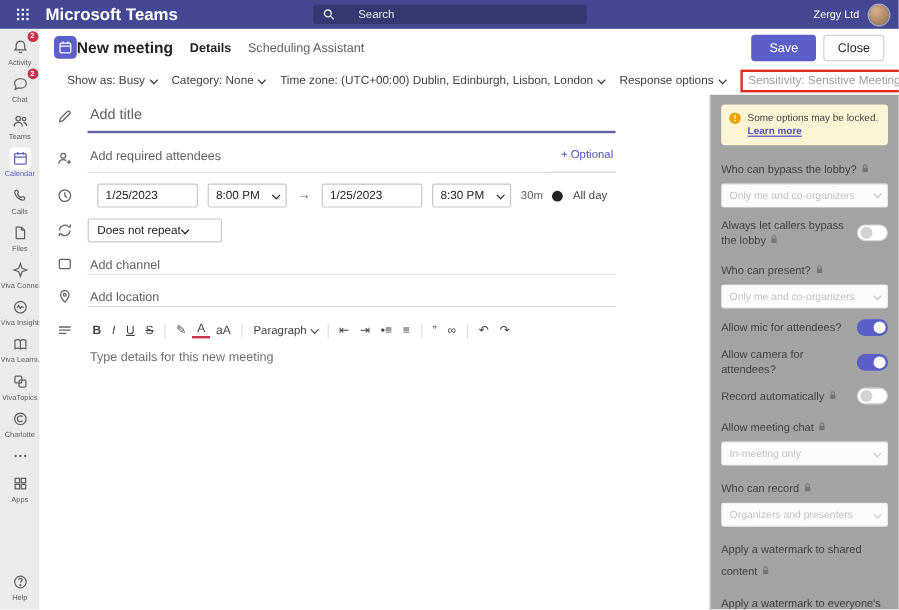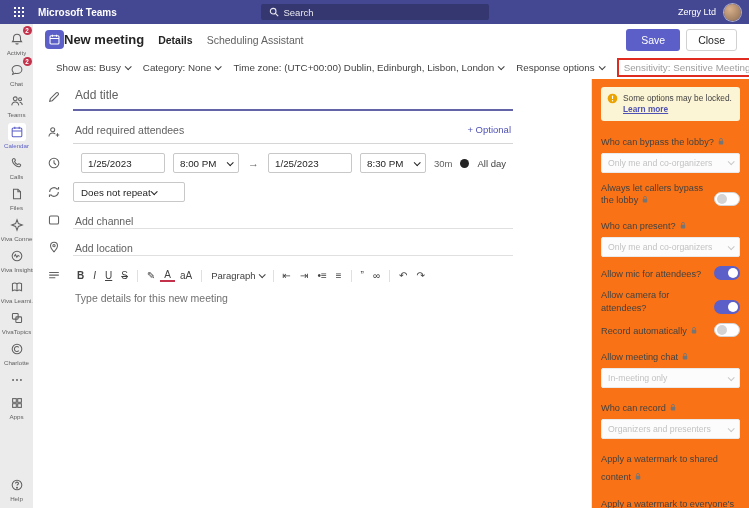--- a/index.html
+++ b/index.html
@@ -6,22 +6,22 @@
   html,body { width:749px; height:508px; overflow:hidden; }
   body { font-family:"Liberation Sans","DejaVu Sans",sans-serif; background:#fff; color:#242424; }
   button { font-family:inherit; cursor:pointer; }
   input, textarea { font-family:inherit; }
 
   .app { width:749px; height:508px; display:flex; flex-direction:column; }
 
   
   .topbar { height:24px; background:#444791; color:#fff; display:flex; align-items:center; padding:0 8px; position:relative; flex-shrink:0; }
   .waffle { background:none; border:none; width:22px; display:flex; align-items:center; justify-content:center; }
-  .app-title { font-size:10px; font-weight:bold; margin-left:8px; white-space:nowrap; }
-  .searchbox { position:absolute; left:50%; transform:translateX(-50%); width:228px; height:16px; background:rgba(0,0,0,0.22); border-radius:2px; display:flex; align-items:center; padding-left:8px; gap:5px; cursor:text; }
+  .app-title { font-size:14px; font-weight:bold; margin-left:8px; white-space:nowrap; }
+  .searchbox { position:absolute; left:50%; transform:translateX(-50%); width:228px; height:16px; background:rgba(0,0,0,0.22); border-radius:2px; display:flex; align-items:center; padding-left:8px; gap:20px; cursor:text; }
   .searchbox span { font-size:9.5px; color:#E8E8EE; }
   .org { margin-left:auto; font-size:9px; margin-right:8px; cursor:pointer;text-align:right; }
   .avatar { width:17px; height:17px; border-radius:50%; background:radial-gradient(circle at 35% 30%, #d9b08d, #8a6b4e); box-shadow:0 0 0 1px rgba(255,255,255,0.55); cursor:pointer; flex-shrink:0; }
 
   
   .shell { flex:1; display:flex; min-height:0; }
 
   
   .rail { width:33px; background:#EBEBEB; display:flex; flex-direction:column; align-items:center; padding-top:3px; flex-shrink:0; }
   .rail-item { width:100%; display:flex; flex-direction:column; align-items:center; padding:3px 0 2px; gap:1px; color:#616161; cursor:pointer; }
@@ -92,28 +92,28 @@
   .tb-underline { text-decoration:underline; }
   .tb-strike { text-decoration:line-through; }
   .tb-fontcolor { border-bottom:2px solid #C4314B; padding-bottom:0; margin-bottom:2px; }
   .tb-paragraph { font-size:9.5px; }
   .tb-divider { width:1px; height:12px; background:#E0E0E0; margin:0 4px; flex-shrink:0; }
 
   .details-area { width:100%; height:214px; border:none; outline:none; resize:none; font-size:10.5px; color:#242424; padding:8px 2px; }
   .details-area::placeholder { color:#707070; }
 
   
-  .options { width:158px; border-left:1px solid #E8E8E8; padding:8px 9px 6px; flex-shrink:0; background:#f97316; overflow:hidden; }
+  .options { width:158px; border-left:1px solid #E8E8E8; padding:8px 9px 6px; flex-shrink:0; background:#a3a3a3; overflow:hidden; }
   .banner { background:#FBF4D5; border-radius:3px; padding:6px 6px; display:flex; gap:5px; margin-bottom:10px; }
   .banner-text { font-size:8.3px; line-height:1.3; color:#424242; }
   .banner-link { color:#4F52B2; text-decoration:underline; cursor:pointer; font-weight:bold; }
   .opt { margin-bottom:9px; }
   .opt-label { font-size:9.2px; line-height:1.35; color:#424242; }
   .opt-label .lock { margin-left:3px; vertical-align:-1px; }
-  .opt-row { display:flex; justify-content:space-between; align-items:flex-end; gap:0; }
+  .opt-row { display:flex; justify-content:space-between; align-items:center; gap:0; }
   .opt-select { margin-top:4px; height:20px; border:1px solid #EAEAEA; border-radius:2px; background:#FCFCFC; display:flex; align-items:center; justify-content:space-between; padding:0 6px; font-size:8.7px; color:#C2C2C2; cursor:default; }
   .opt-select .chev { border-color:#C9C9C9; }
 
   .toggle { position:relative; width:26px; height:14px; border-radius:8px; flex-shrink:0; display:inline-block; }
   .toggle::after { content:""; position:absolute; width:10px; height:10px; border-radius:50%; top:2px; }
   .toggle.on { background:#5B5FC7; }
   .toggle.on::after { right:2px; background:#fff; }
   .toggle.off { background:#fff; border:1px solid #707070; }
   .toggle.off::after { left:2px; top:1px; background:#707070; }
   .toggle.off.dis { border-color:#D4D4D4; }

